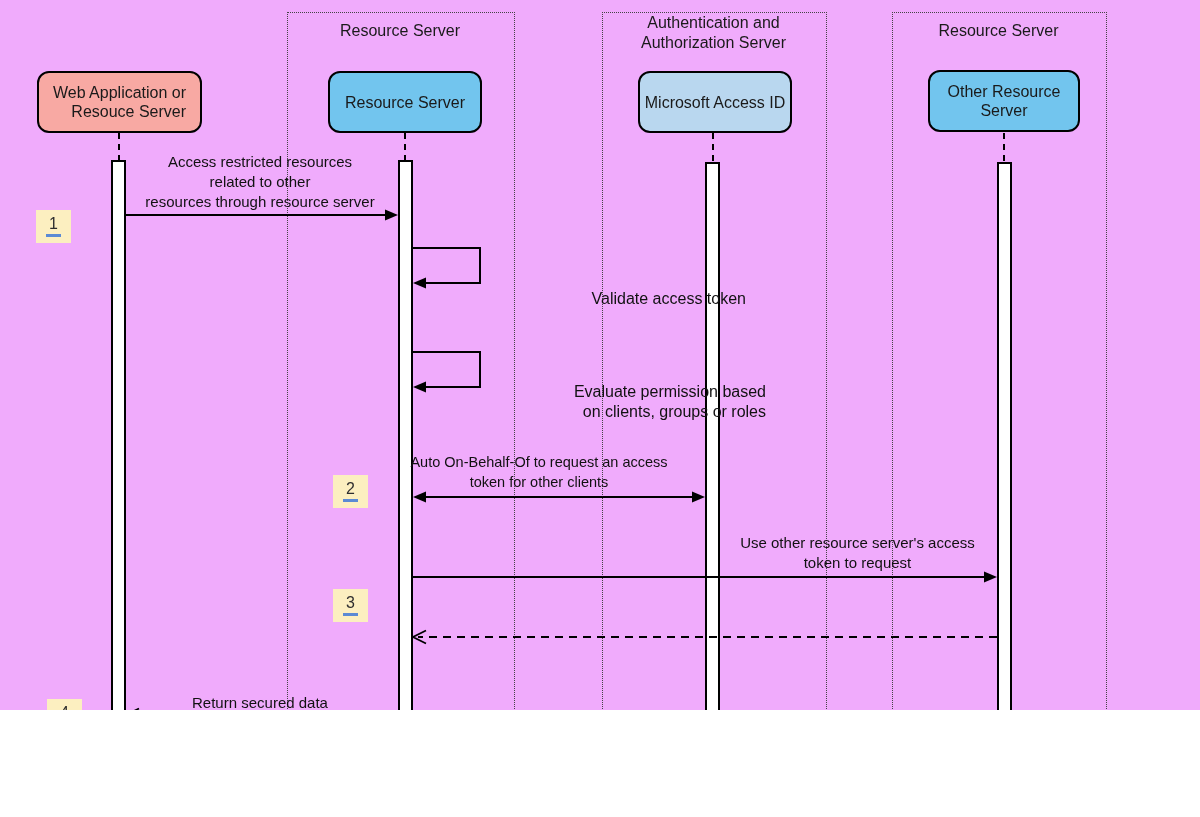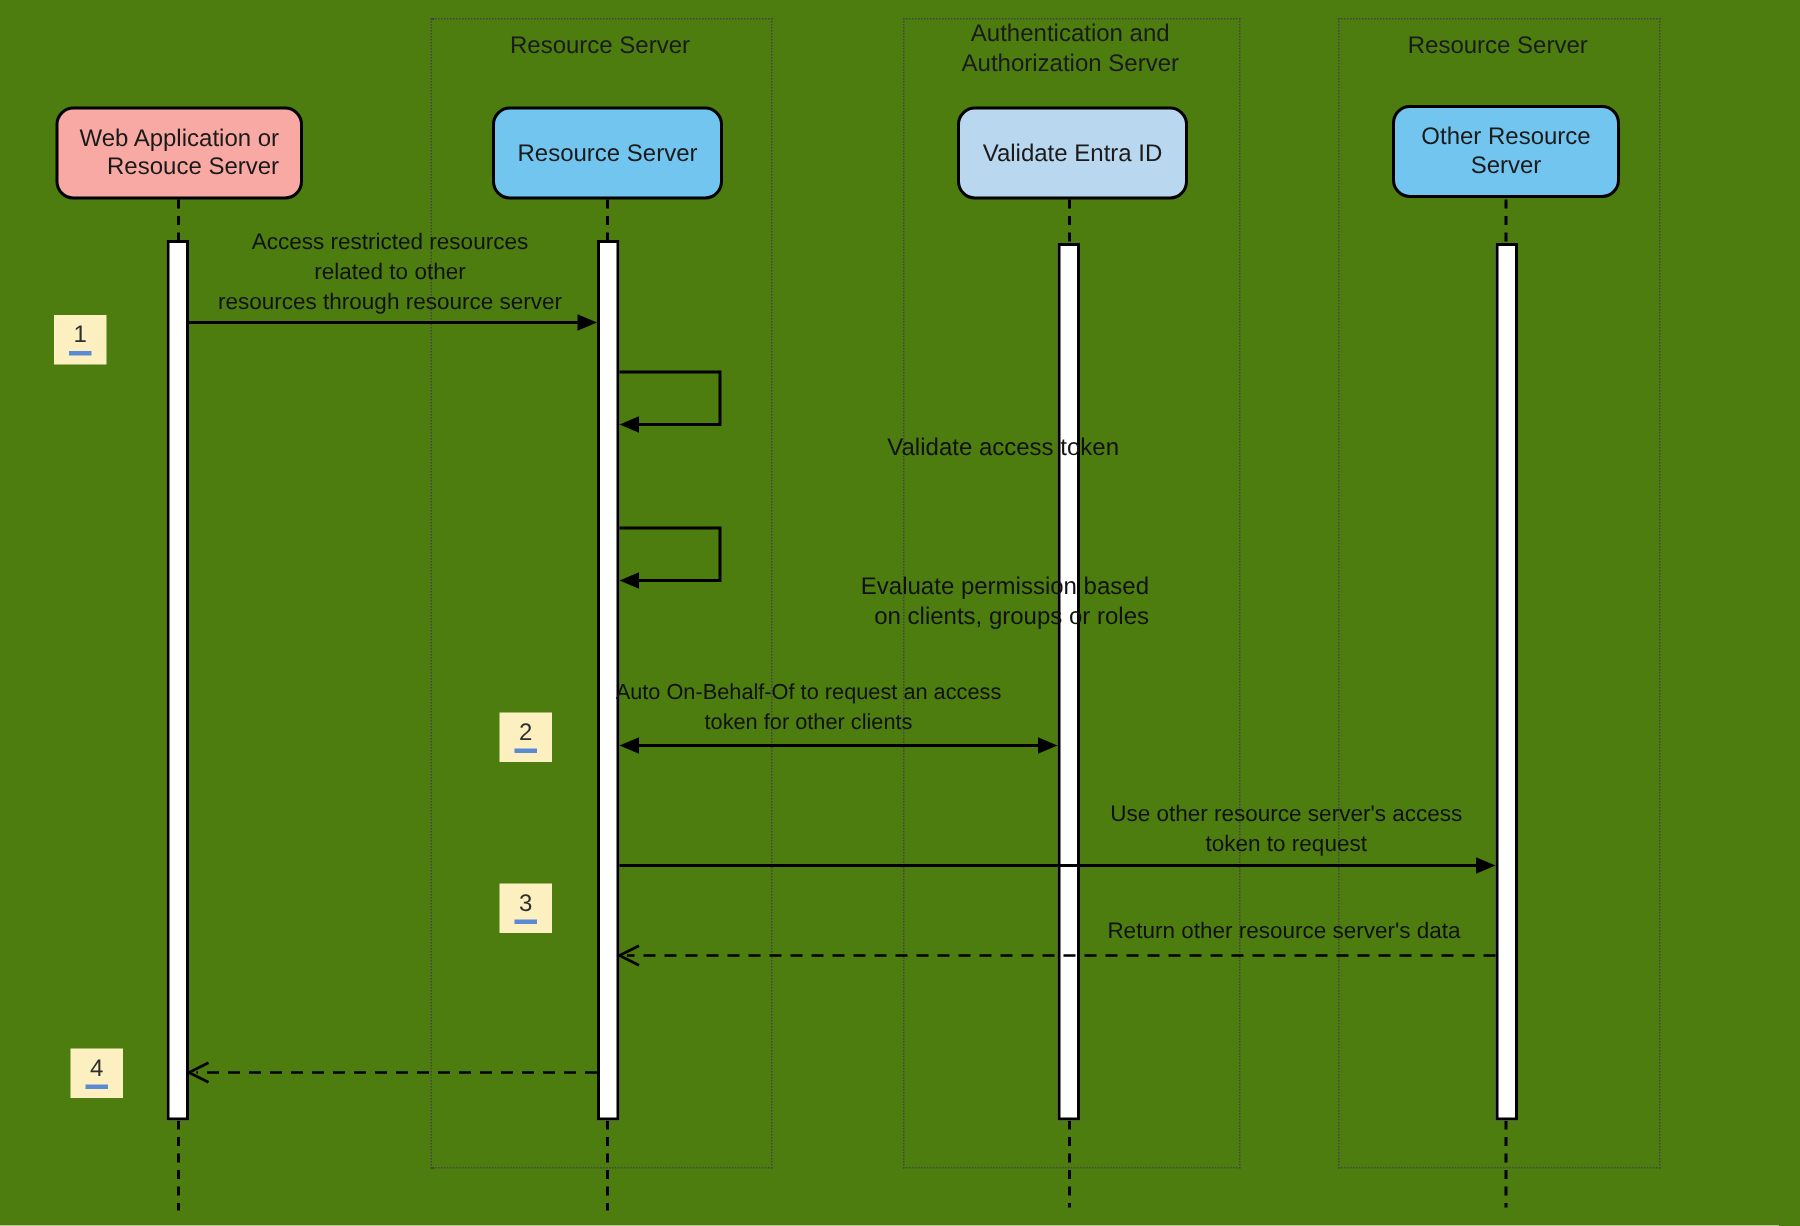--- a/index.html
+++ b/index.html
@@ -1,17 +1,17 @@
 <!DOCTYPE html>
 <html><head>
 <meta charset="utf-8">
 <style>
   html,body { margin:0; padding:0; background:#ffffff; }
   #canvas {
-    position:relative; width:1200px; height:817px; background:#4d7c0f;
+    position:relative; width:1200px; height:710px; background:#f0abfc;
     font-family:"Liberation Sans", sans-serif; color:#1a1a1a; overflow:hidden;
   }
   .group {
     position:absolute; border:1px dotted #444; background:transparent;
   }
   .group-label {
     position:absolute; text-align:center; font-size:16px; line-height:20px;
     white-space:pre-line; color:#1a1a1a;
   }
   .actor {
@@ -101,38 +101,38 @@
   </svg>
 
   <div class="actor pink" style="left:37px; top:71px; width:165px;">
     <span>Web Application or
 Resouce Server</span>
   </div>
   <div class="actor blue" style="left:328px; top:71px; width:154px;">
     <span>Resource Server</span>
   </div>
   <div class="actor lightblue" style="left:638px; top:71px; width:154px;">
-    <span>Validate Entra ID</span>
+    <span>Microsoft Access ID</span>
   </div>
   <div class="actor blue" style="left:928px; top:70px; width:152px;">
     <span>Other Resource
 Server</span>
   </div>
 
   <div class="msg-label" style="left:120px; top:152px; width:280px;">Access restricted resources
 related to other
 resources through resource server</div>
   <div class="msg-label left" style="left:486px; top:256px; width:260px;">Validate access token</div>
   <div class="msg-label left" style="left:486px; top:349px; width:280px;">Evaluate permission based
 on clients, groups or roles</div>
   <div class="msg-label small" style="left:389px; top:452px; width:300px;">Auto On-Behalf-Of to request an access
 token for other clients</div>
   <div class="msg-label" style="left:715px; top:533px; width:285px;">Use other resource server's access
 token to request</div>
-  <div class="msg-label" style="left:712px; top:611px; width:288px;">Return other resource server's data</div>
+  <div class="msg-label" style="left:120px; top:693px; width:280px;">Return secured data</div>
 
   <div class="badge" style="left:36px; top:210px;">
     <span>1</span>
   </div>
   <div class="badge" style="left:333px; top:475px;">
     <span>2</span>
   </div>
   <div class="badge" style="left:333px; top:589px;">
     <span>3</span>
   </div>

